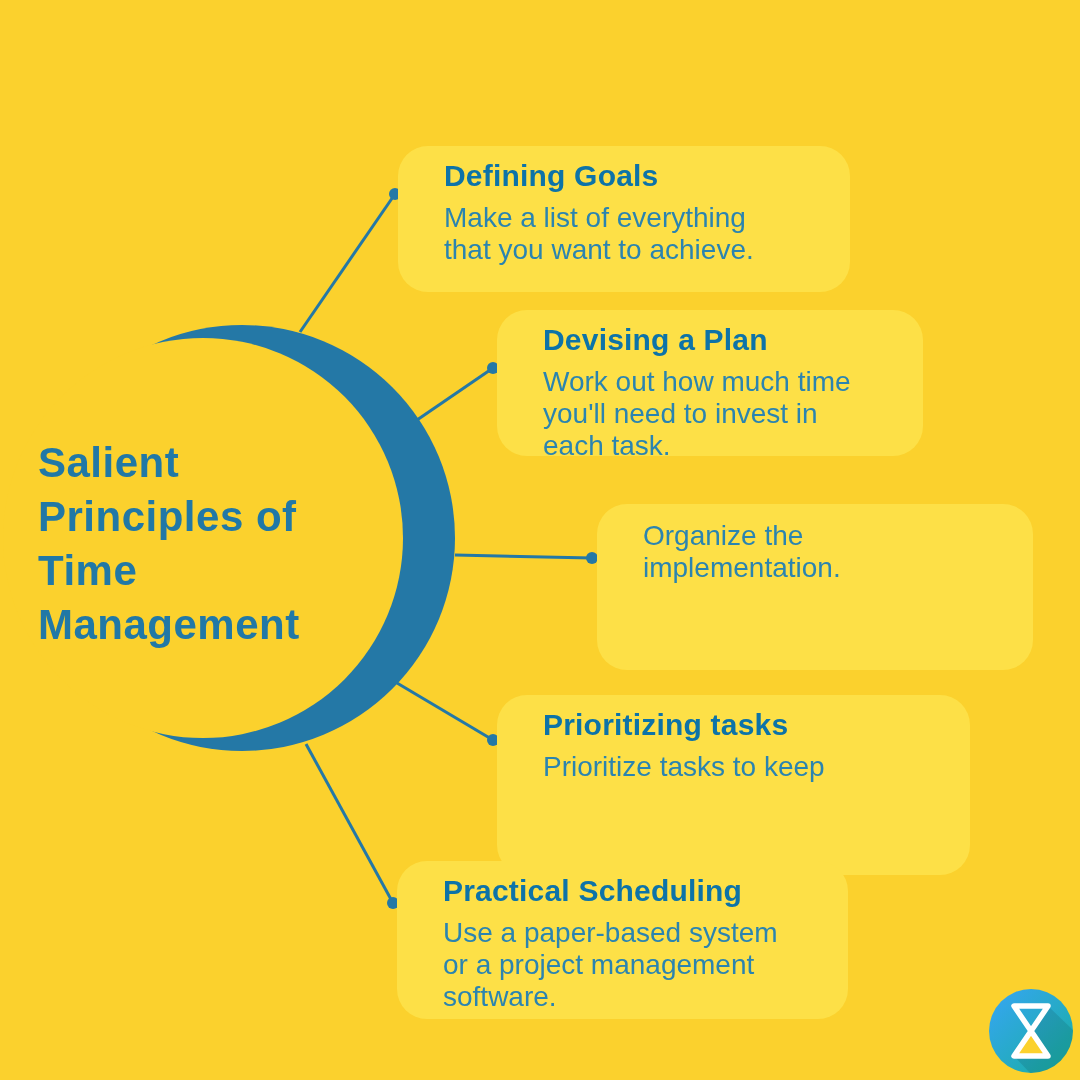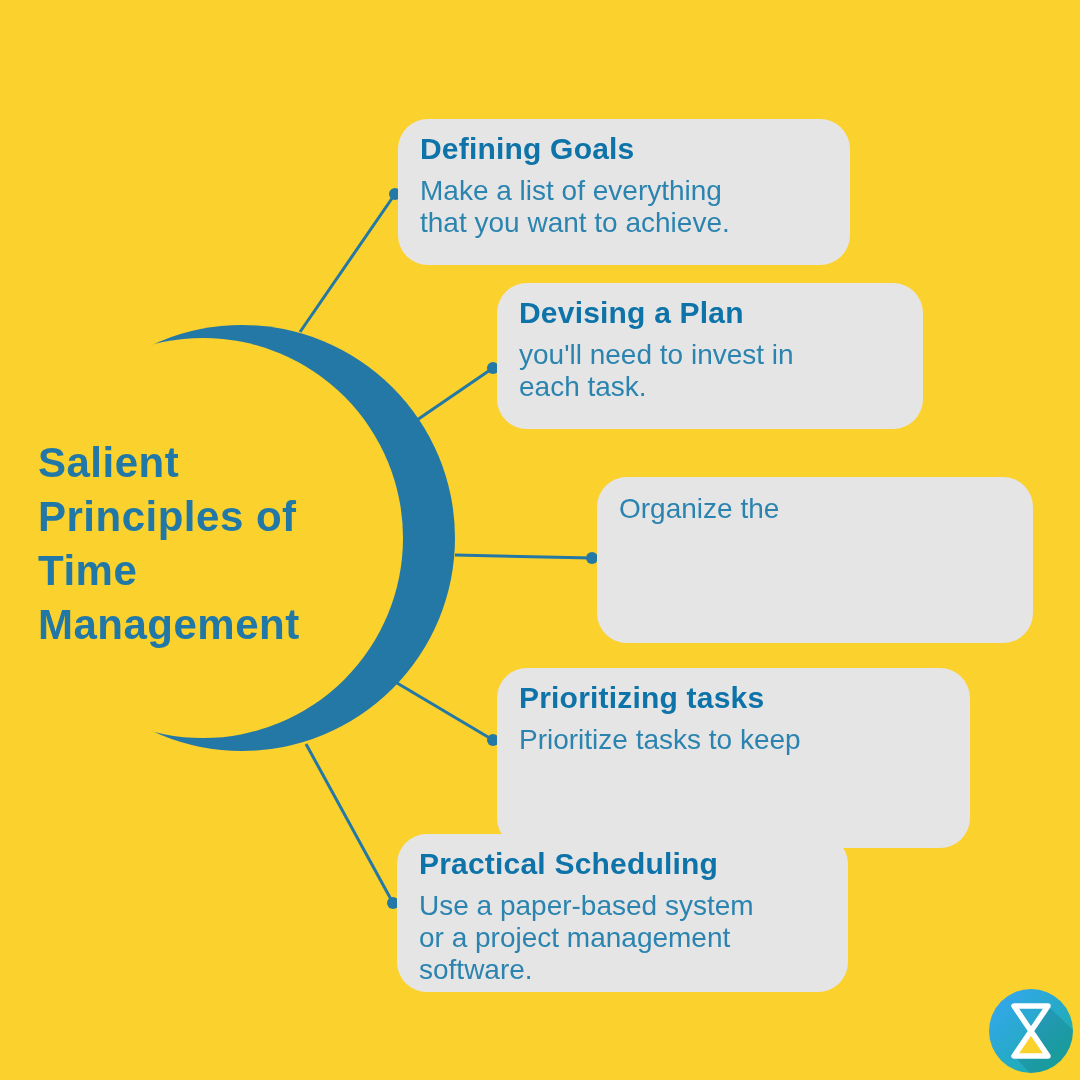--- a/index.html
+++ b/index.html
@@ -9,22 +9,22 @@
     font-family:"Liberation Sans", sans-serif;
   }
   .bg-svg{position:absolute;left:0;top:0;}
   .title{
     position:absolute;left:38px;top:436px;margin:0;
     font-size:42px;line-height:54px;font-weight:700;
     color:#2178A6;letter-spacing:0.5px;
   }
   .title span{display:block;}
   .card{
-    position:absolute;background:#e5e5e5;border-radius:30px;
-    padding:10px 24px 0 22px;box-sizing:border-box;
+    position:absolute;background:#fde047;border-radius:30px;
+    padding:10px 24px 0 46px;box-sizing:border-box;margin-top:27px;
   }
   .card h2{
     margin:0;font-size:30px;line-height:40px;font-weight:700;
     color:#0D73A8;letter-spacing:0.2px;
   }
   .card .body{
     margin-top:6px;font-size:28px;line-height:32px;color:#2B84B0;
   }
   .card .body span{display:block;}
   #card-1{left:398px;top:119px;width:452px;height:146px;}
@@ -69,28 +69,30 @@
   <h2>Defining Goals</h2>
   <div class="body">
     <span>Make a list of everything</span>
     <span>that you want to achieve.</span>
   </div>
 </div>
 
 <div class="card" id="card-2">
   <h2>Devising a Plan</h2>
   <div class="body">
+    <span>Work out how much time</span>
     <span>you'll need to invest in</span>
     <span>each task.</span>
   </div>
 </div>
 
 <div class="card" id="card-3">
   <div class="body">
     <span>Organize the</span>
+    <span>implementation.</span>
   </div>
 </div>
 
 <div class="card" id="card-4">
   <h2>Prioritizing tasks</h2>
   <div class="body">
     <span>Prioritize tasks to keep</span>
   </div>
 </div>
 

